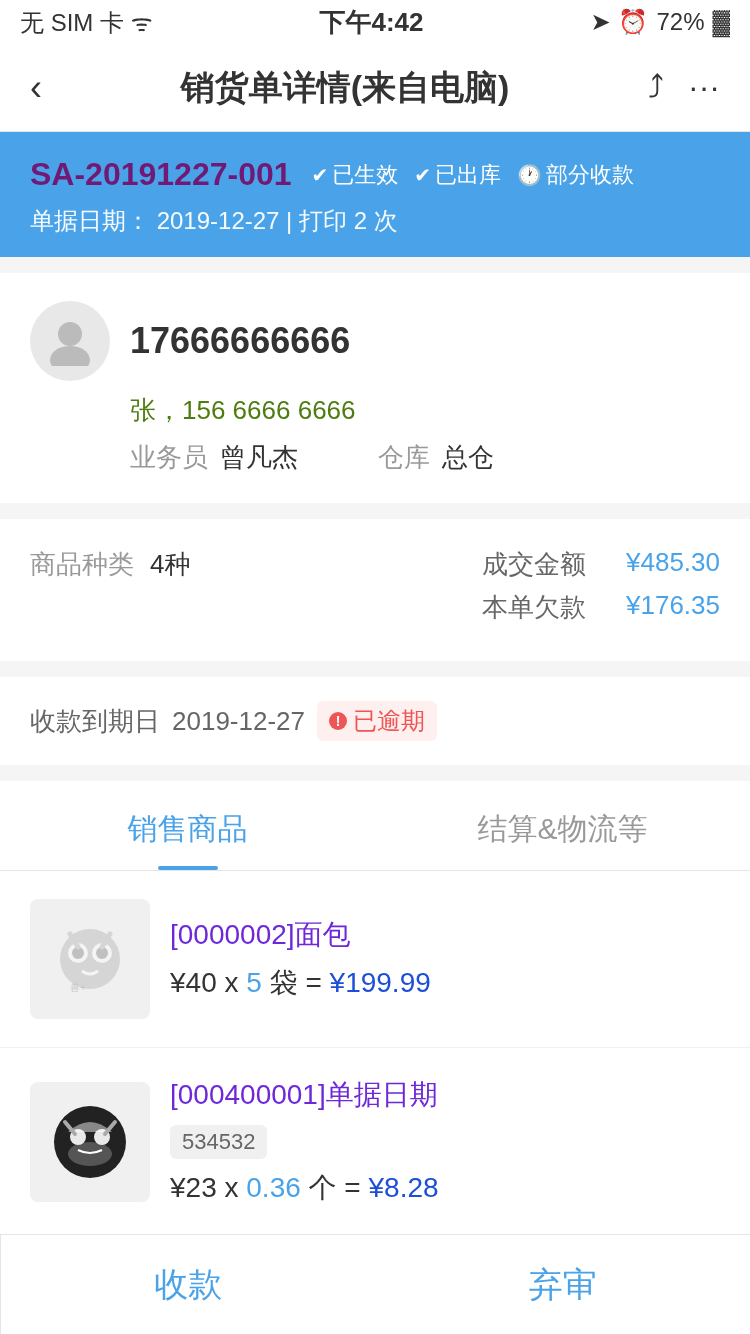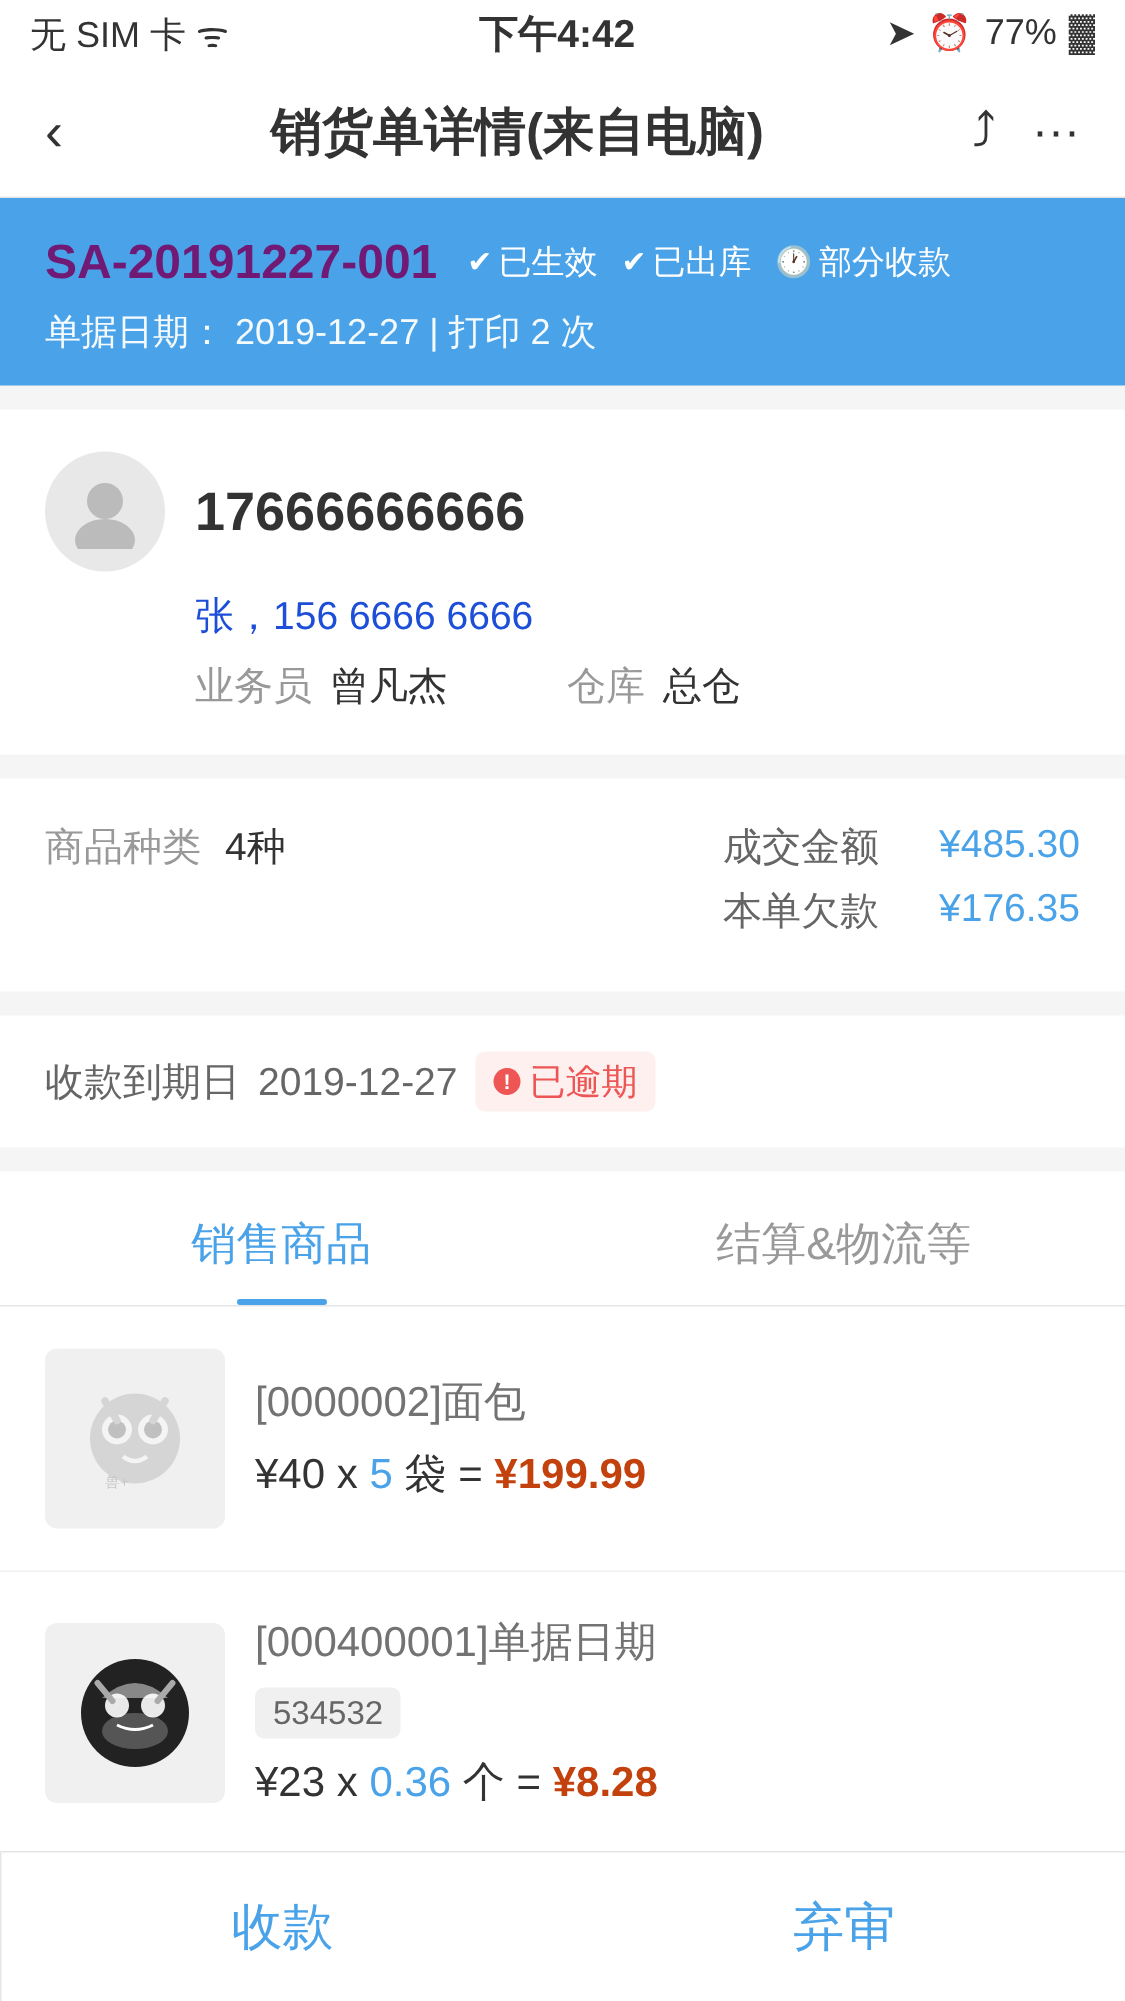--- a/index.html
+++ b/index.html
@@ -98,21 +98,21 @@
       color: #999;
       flex-shrink: 0;
     }
     .customer-name {
       font-size: 36px;
       font-weight: 600;
       color: #333;
     }
     .customer-sub {
       font-size: 26px;
-      color: #1d4ed8;
+      color: #4d7c0f;
       margin-bottom: 12px;
       padding-left: 100px;
     }
     .customer-meta {
       display: flex;
       gap: 80px;
       padding-left: 100px;
     }
     .meta-item { font-size: 26px; color: #666; display: flex; gap: 12px; }
     .meta-label { color: #999; }
@@ -220,38 +220,38 @@
       background: #f0f0f0;
       display: flex;
       align-items: center;
       justify-content: center;
       flex-shrink: 0;
       overflow: hidden;
     }
     .product-info { flex: 1; }
     .product-name {
       font-size: 28px;
-      color: #737373;
+      color: #6d28d9;
       margin-bottom: 10px;
     }
     .product-batch {
       display: inline-block;
       background: #f0f0f0;
       border-radius: 6px;
       padding: 4px 12px;
       font-size: 22px;
       color: #666;
       margin-bottom: 10px;
     }
     .product-price {
       font-size: 28px;
       color: #333;
     }
     .product-price .qty { color: #4aa3e8; }
-    .product-price .total { color: #c2410c; font-weight: 700; }
+    .product-price .total { color: #1d4ed8; font-weight: 400; }
 
     
     .bottom-bar {
       position: fixed;
       bottom: 0;
       left: 0;
       width: 750px;
       height: 100px;
       background: #fff;
       border-top: 1px solid #e5e5e5;
@@ -277,21 +277,21 @@
 <body>
 
 <div class="status-bar">
   <div class="status-left">
     <span>无 SIM 卡  ᯤ</span>
   </div>
   <div class="status-center">下午4:42</div>
   <div class="status-right">
     <span>➤</span>
     <span>⏰</span>
-    <span>77%</span>
+    <span>72%</span>
     <span>▓</span>
   </div>
 </div>
 
 <div class="nav-bar">
   <div class="nav-back">‹</div>
   <div class="nav-title">销货单详情(来自电脑)</div>
   <div class="nav-actions">
     <span class="nav-icon">⤴</span>
     <span class="nav-icon">···</span>

